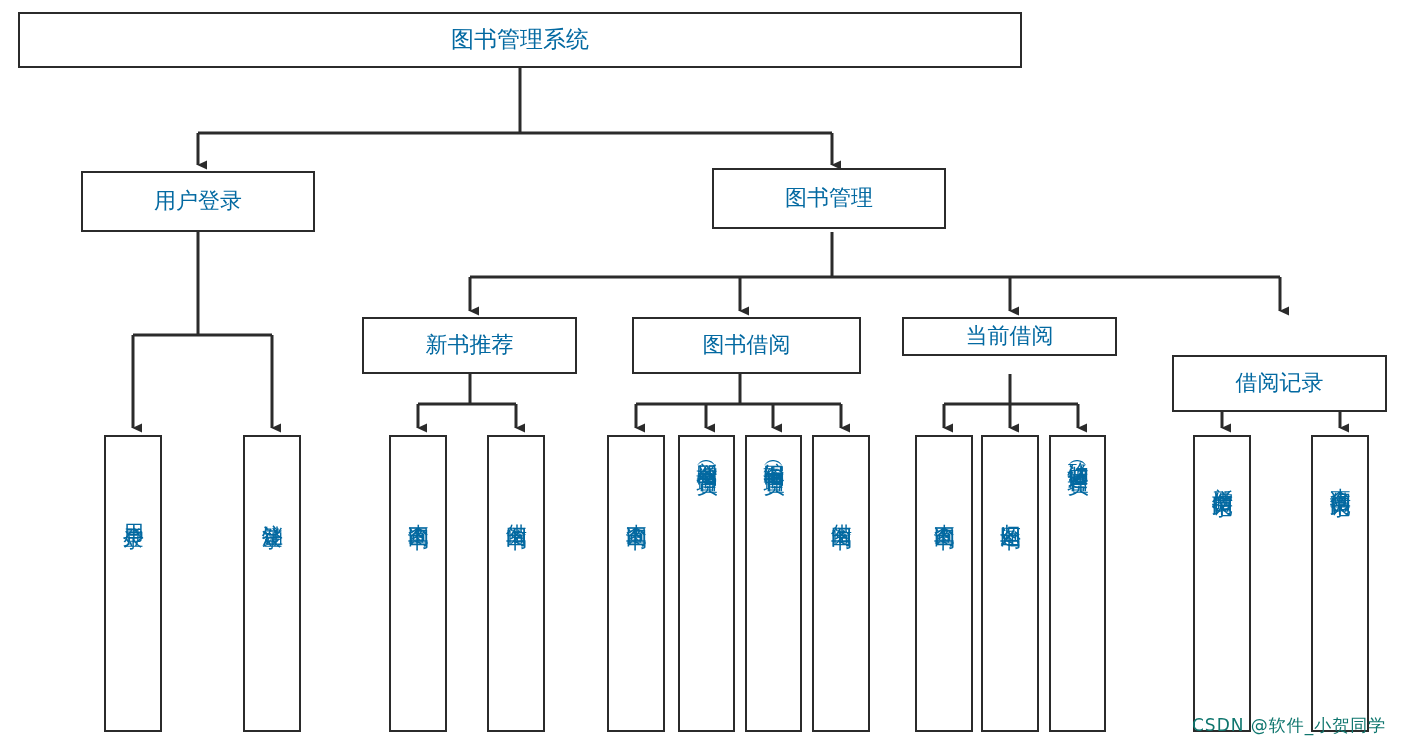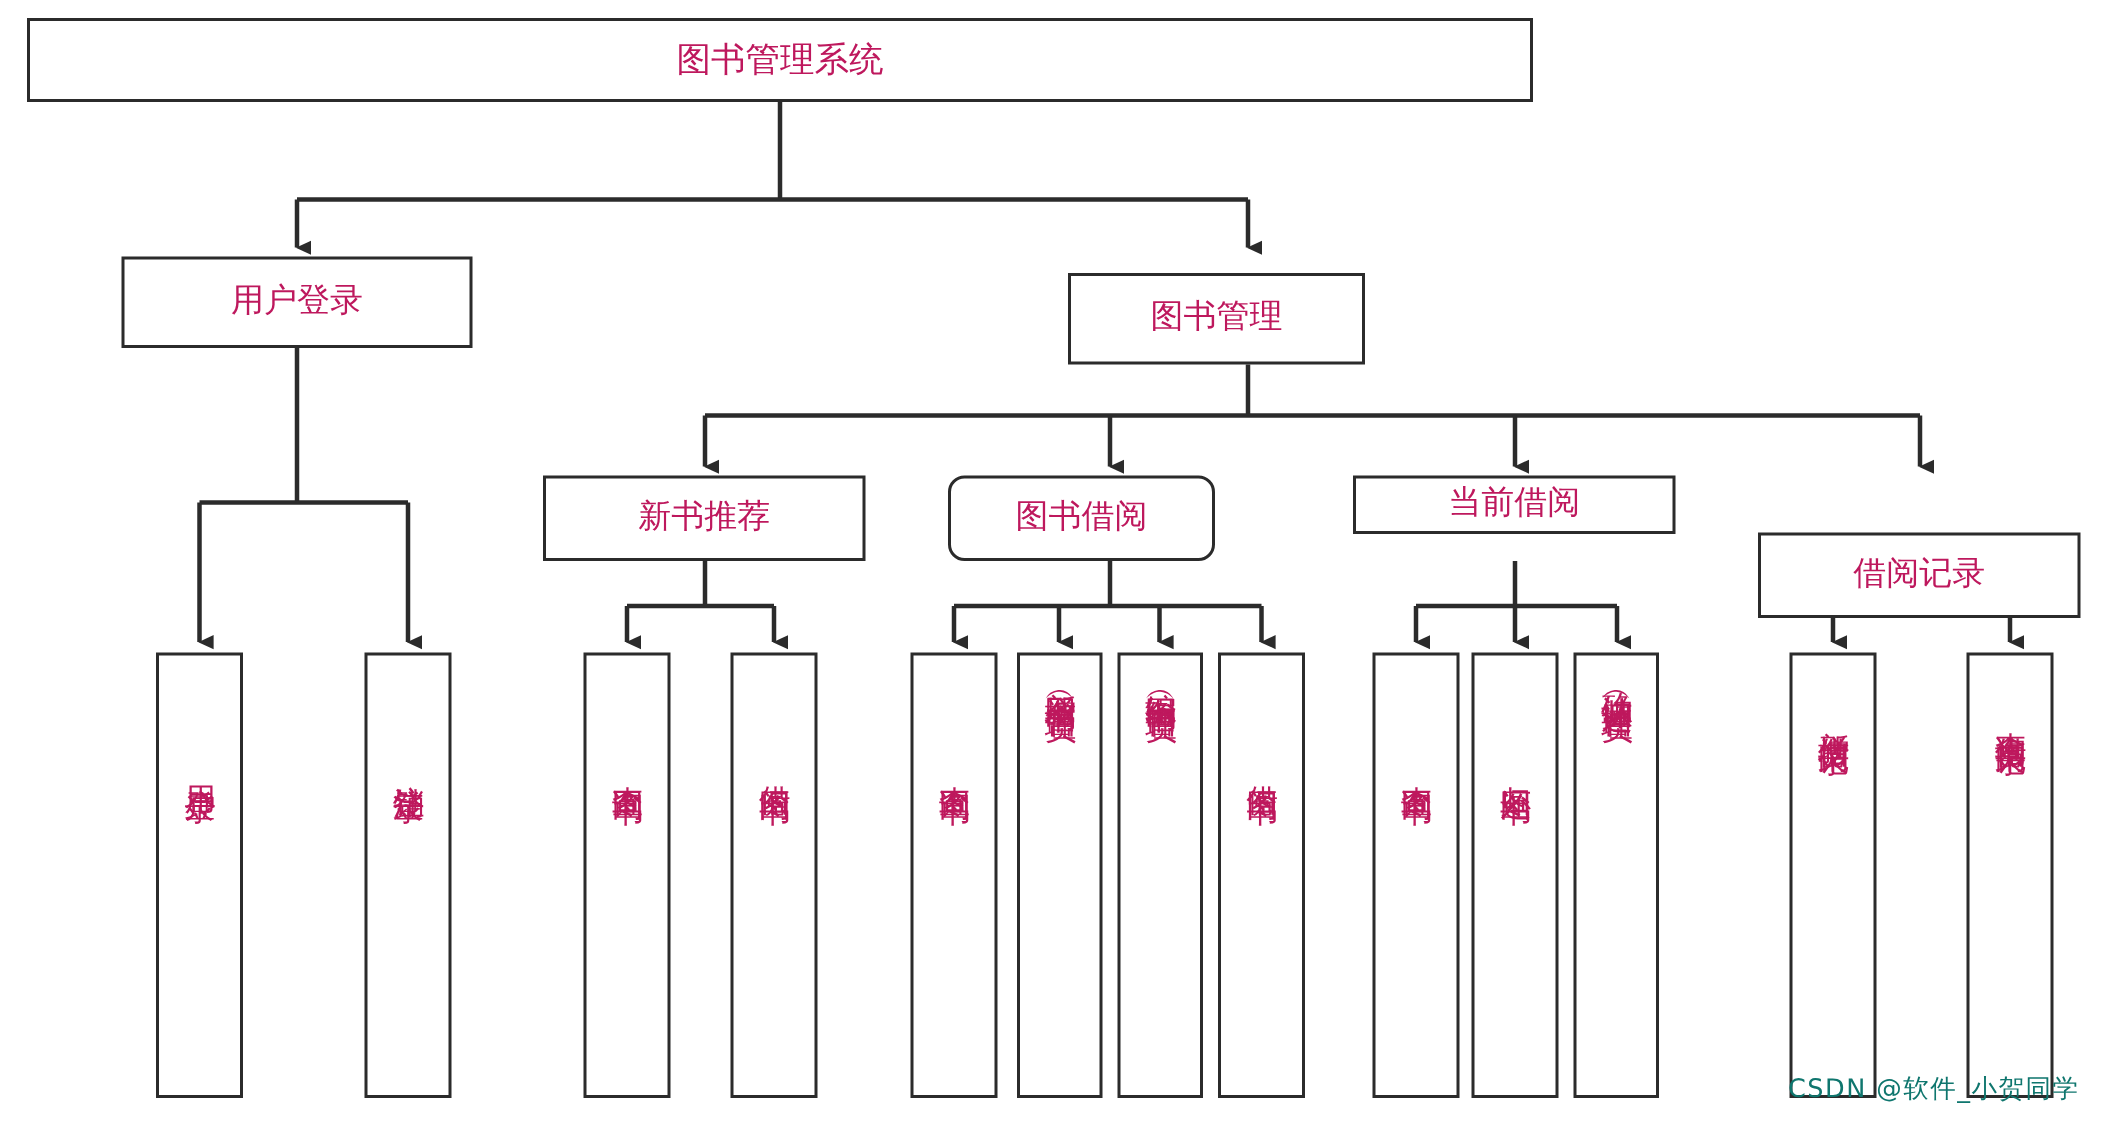--- a/index.html
+++ b/index.html
@@ -13,21 +13,22 @@
   #diagram{position:absolute;left:0;top:0;width:1405px;height:747px;}
   svg.links{position:absolute;left:0;top:0;width:1405px;height:747px;pointer-events:none;}
   .node{
     position:absolute;
     box-sizing:border-box;
     border:2px solid #2b2b2b;
     background:#ffffff;
     display:flex;
     align-items:center;
     justify-content:center;
-    color:#be185d;
+    color:#0369a1;
+    font-family:Liberation Serif, serif;
   }
   .node .label{
     display:block;
     text-align:center;
     line-height:1.22;
     white-space:pre-line;
   }
   
   .node.h .label{font-size:22px;}
   .node.root .label{font-size:23px;}
@@ -111,28 +112,28 @@
     </g>
   </svg>
 
   <div class="node h root" style="left:18px;top:12px;width:1004px;height:56px;">
     <span class="label">图书管理系统</span>
   </div>
 
   <div class="node h" style="left:81px;top:171px;width:234px;height:61px;">
     <span class="label">用户登录</span>
   </div>
-  <div class="node h" style="left:712px;top:182px;width:198px;height:61px;">
+  <div class="node h" style="left:712px;top:168px;width:234px;height:61px;">
     <span class="label">图书管理</span>
   </div>
 
   <div class="node h" style="left:362px;top:317px;width:215px;height:57px;">
     <span class="label">新书推荐</span>
   </div>
-  <div class="node h" style="left:632px;top:317px;width:178px;height:57px;border-radius:11px;">
+  <div class="node h" style="left:632px;top:317px;width:229px;height:57px;">
     <span class="label">图书借阅</span>
   </div>
   <div class="node h" style="left:902px;top:317px;width:215px;height:39px;">
     <span class="label">当前借阅</span>
   </div>
   <div class="node h" style="left:1172px;top:317px;width:215px;height:57px;margin-top:38px;">
     <span class="label">借阅记录</span>
   </div>
 
   <div class="node v lower" style="left:104px;top:435px;width:58px;height:297px;">

